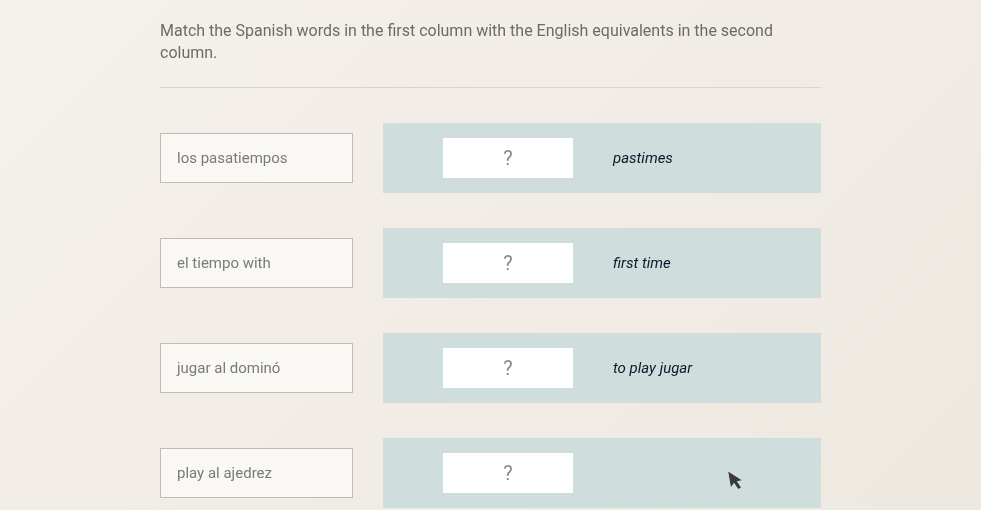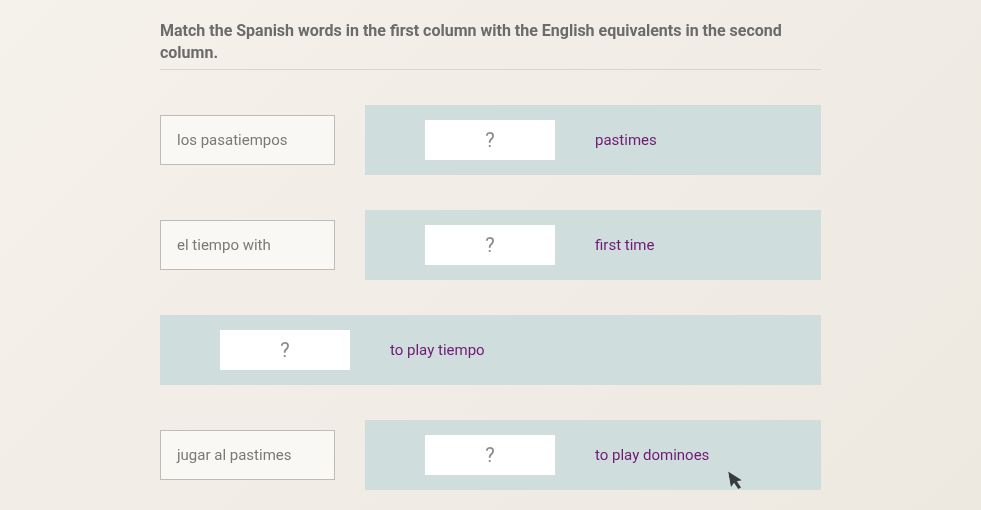--- a/index.html
+++ b/index.html
@@ -15,36 +15,36 @@
       overflow: hidden;
       position: relative;
     }
     .container {
       padding: 20px 160px 20px 160px;
     }
     .instructions {
       color: #6b6b6b;
       font-size: 16px;
       line-height: 1.4;
-      margin-bottom: 4px;
-      font-weight: 700;
+      margin-bottom: 22px;
+      font-weight: 400;
     }
     .divider {
       border: none;
       border-top: 1px solid #d8d4ce;
       margin-bottom: 35px;
     }
     .row {
       display: flex;
       align-items: center;
       margin-bottom: 35px;
       gap: 30px;
     }
     .source-box {
-      width: 175px;
+      width: 193px;
       height: 50px;
       border: 1px solid #c0bcb5;
       background: #faf8f4;
       display: flex;
       align-items: center;
       justify-content: flex-start;
       padding-left: 16px;
       color: #7a7a7a;
       font-size: 15px;
       cursor: grab;
@@ -63,22 +63,23 @@
       background: #ffffff;
       display: flex;
       align-items: center;
       justify-content: center;
       color: #8a8a8a;
       font-size: 20px;
       margin-left: 40px;
       margin-right: 40px;
     }
     .english-label {
-      color: #701a75;
+      color: #0f172a;
       font-size: 15px;
+      font-style: italic;
     }
     .cursor {
       position: absolute;
       left: 730px;
       top: 470px;
       font-size: 18px;
       color: #3a3a3a;
       transform: rotate(-10deg);
       pointer-events: none;
     }
@@ -100,31 +101,31 @@
 
   <div class="row">
     <div class="source-box">el tiempo with</div>
     <div class="target-panel">
       <div class="drop-zone">?</div>
       <div class="english-label">first time</div>
     </div>
   </div>
 
   <div class="row">
+    <div class="source-box">jugar al dominó</div>
     <div class="target-panel">
       <div class="drop-zone">?</div>
-      <div class="english-label">to play tiempo</div>
+      <div class="english-label">to play jugar</div>
     </div>
   </div>
 
   <div class="row">
-    <div class="source-box">jugar al pastimes</div>
+    <div class="source-box">play al ajedrez</div>
     <div class="target-panel">
       <div class="drop-zone">?</div>
-      <div class="english-label">to play dominoes</div>
     </div>
   </div>
 </div>
 
 <div class="cursor">
   <svg width="16" height="20" viewBox="0 0 16 20">
     <path d="M0,0 L0,16 L4,12 L7,19 L10,18 L7,11 L12,11 Z" fill="#3a3a3a"></path>
   </svg>
 </div>
 

